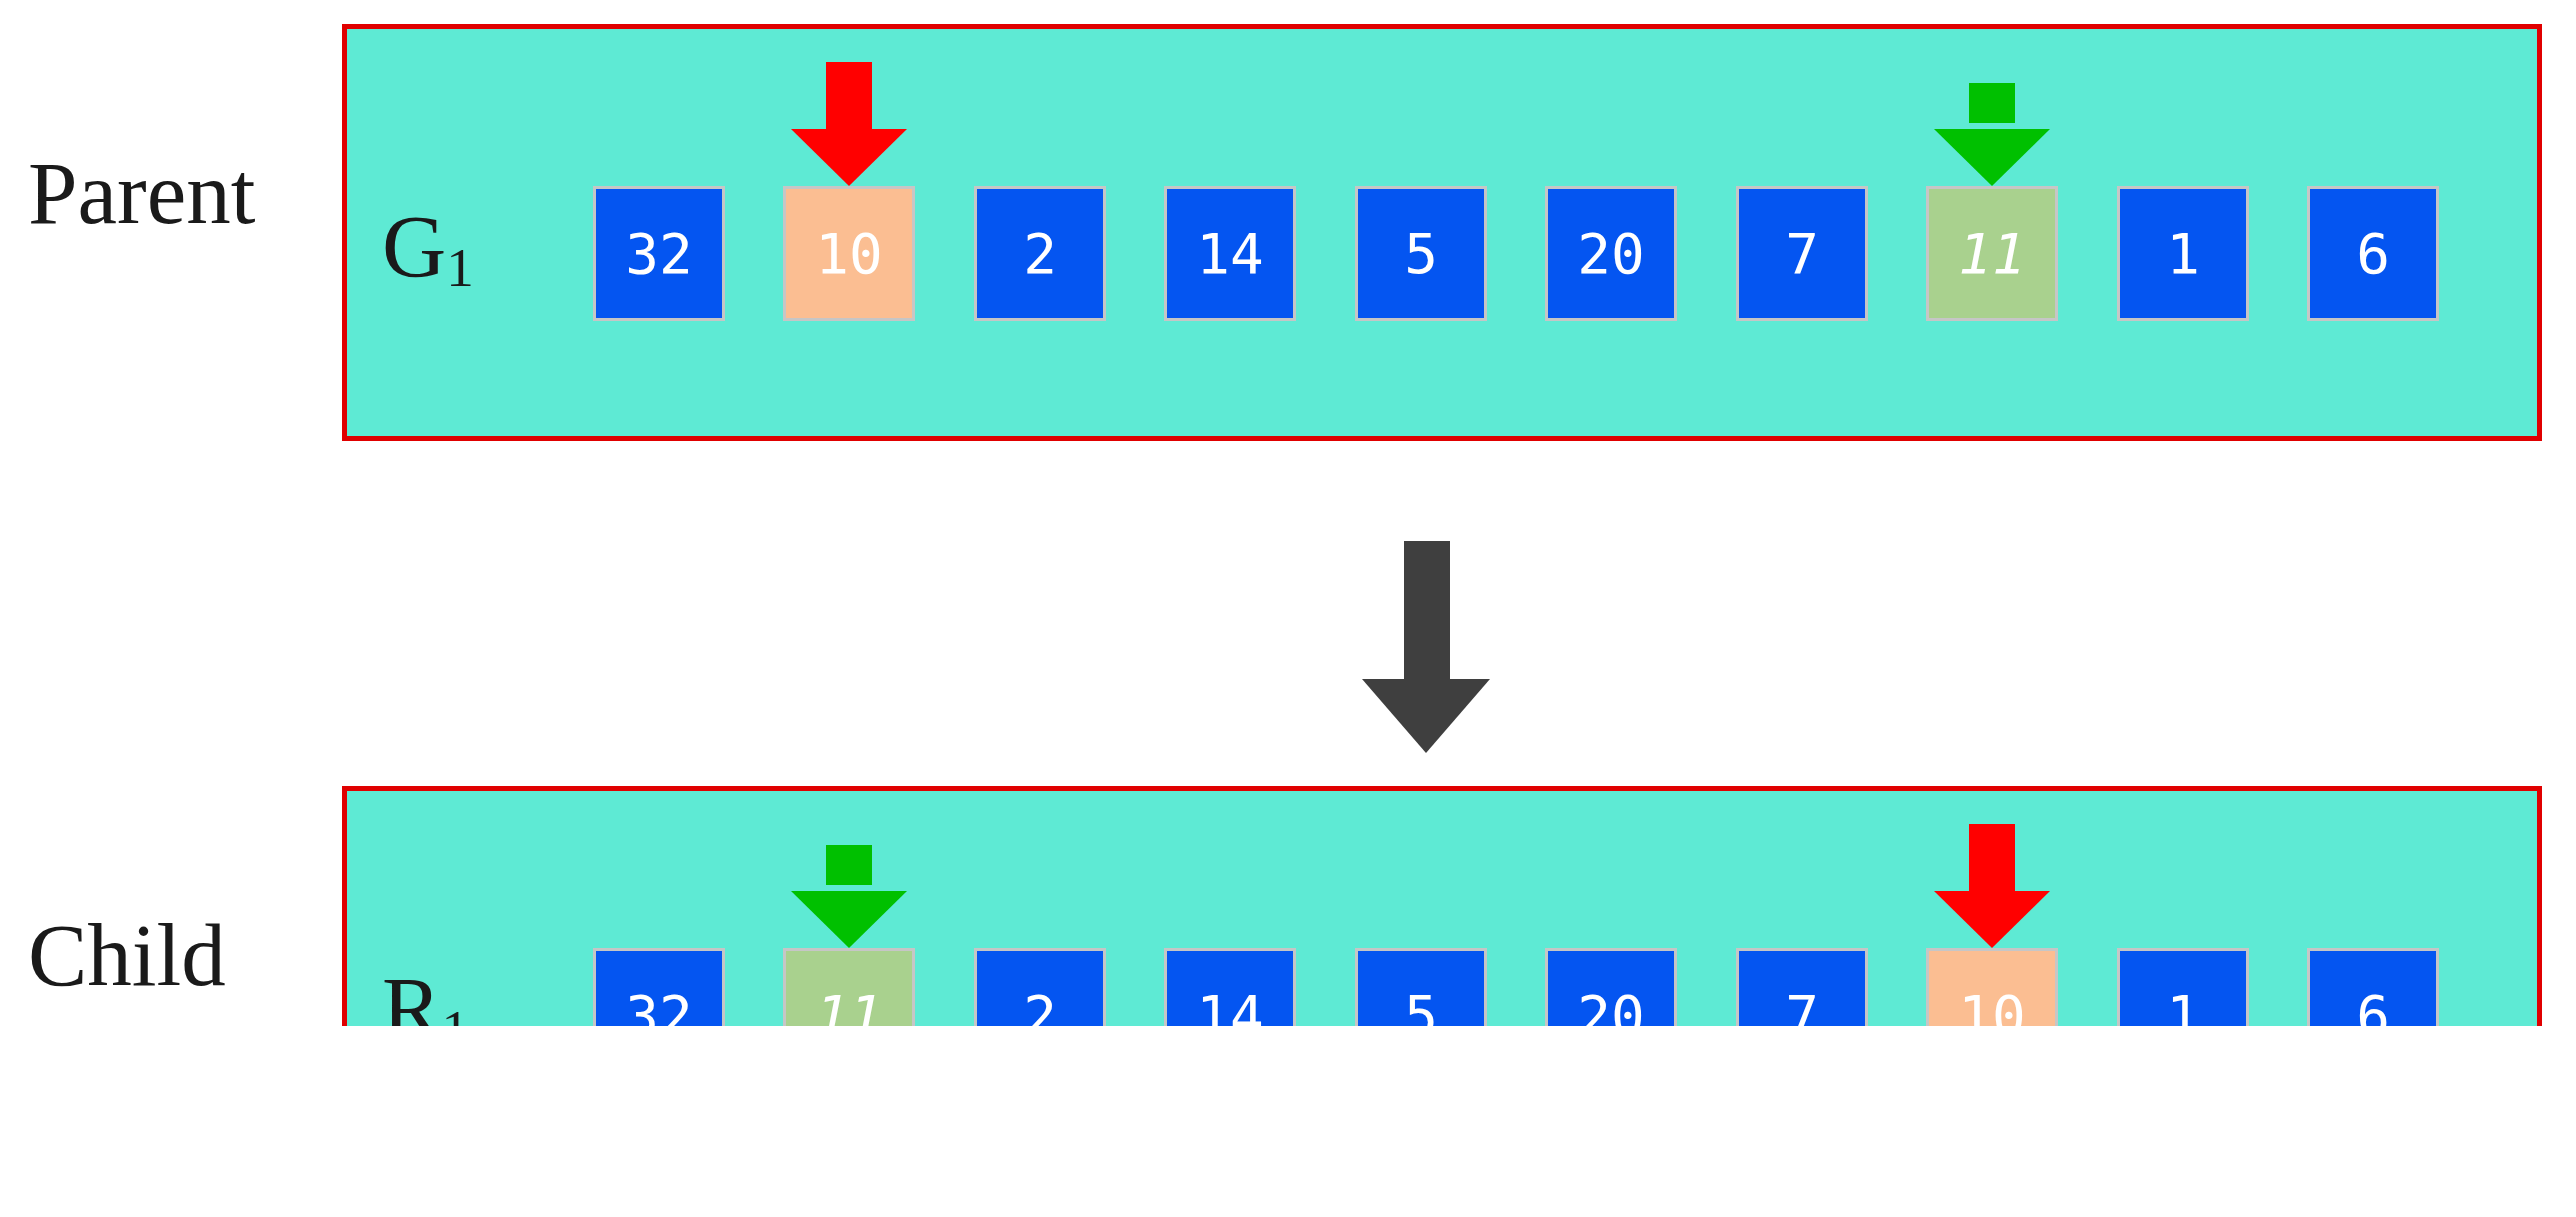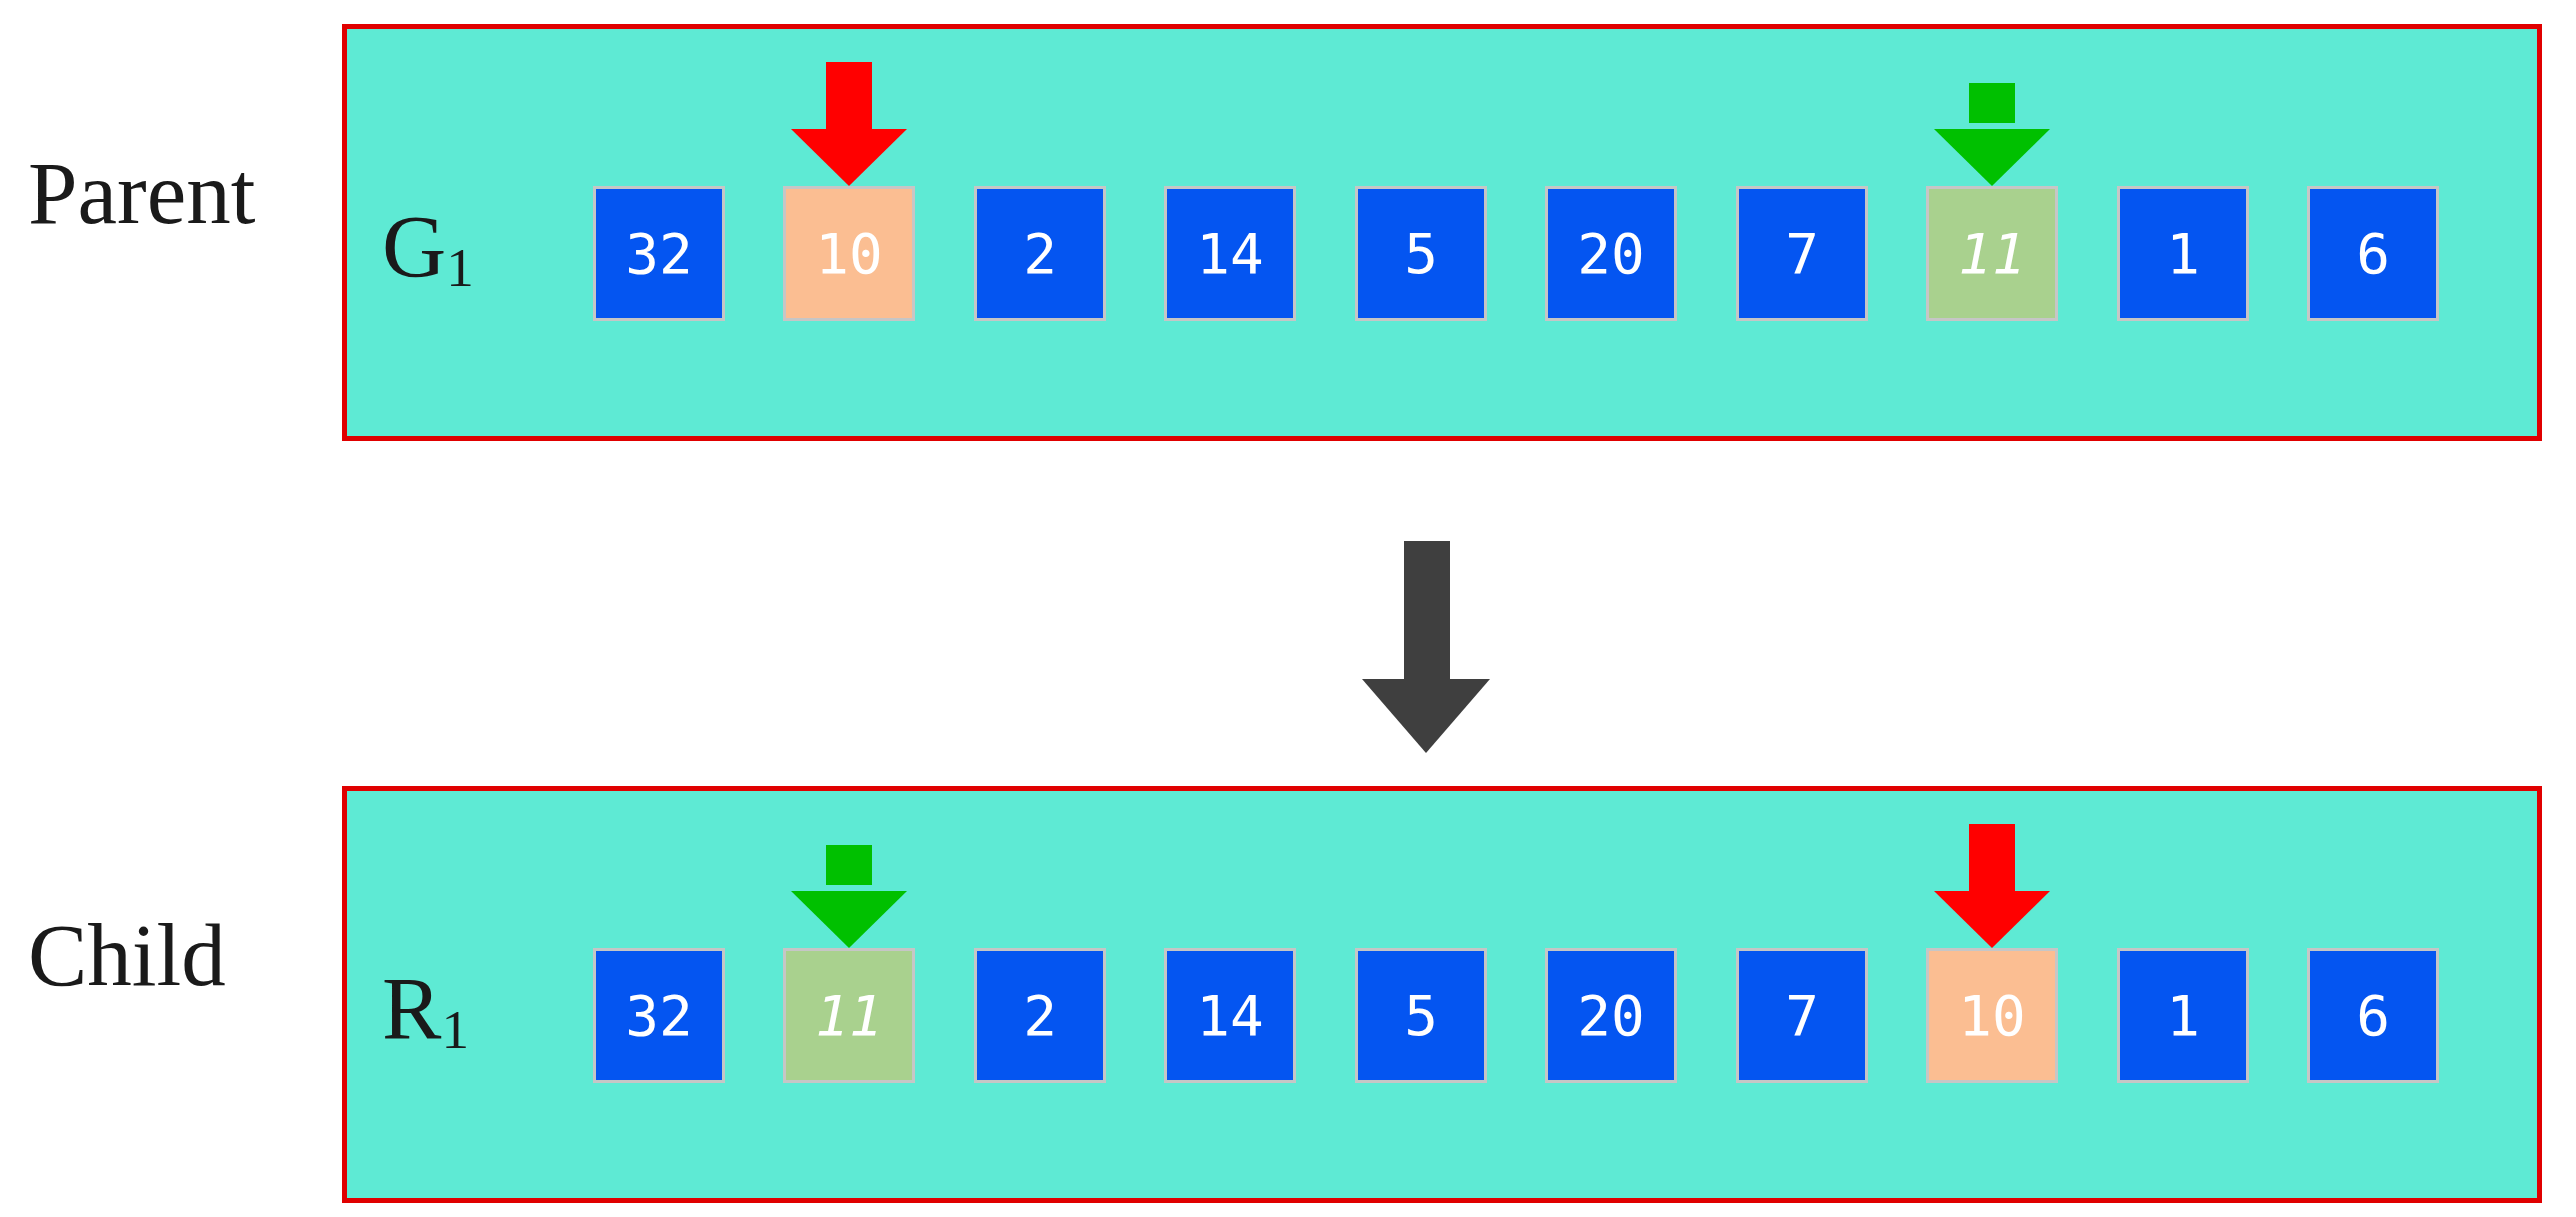--- a/index.html
+++ b/index.html
@@ -1,17 +1,17 @@
 <!DOCTYPE html>
 <html><head>
 <meta charset="utf-8">
 <style>
   html,body { margin:0; padding:0; background:#ffffff; }
   .canvas {
-    position:relative; width:2576px; height:1217px;
+    position:relative; width:2576px; height:1026px;
     background:#ffffff; overflow:hidden;
     font-family:"Liberation Serif", serif;
   }
   .row-caption {
     position:absolute; font-size:89px; color:var(--label-text,#1a1a1a);
     line-height:1; white-space:nowrap;
   }
   .caption-parent { left:28px; top:149px; }
   .caption-child  { left:28px; top:911px; }
   .seq-box {

